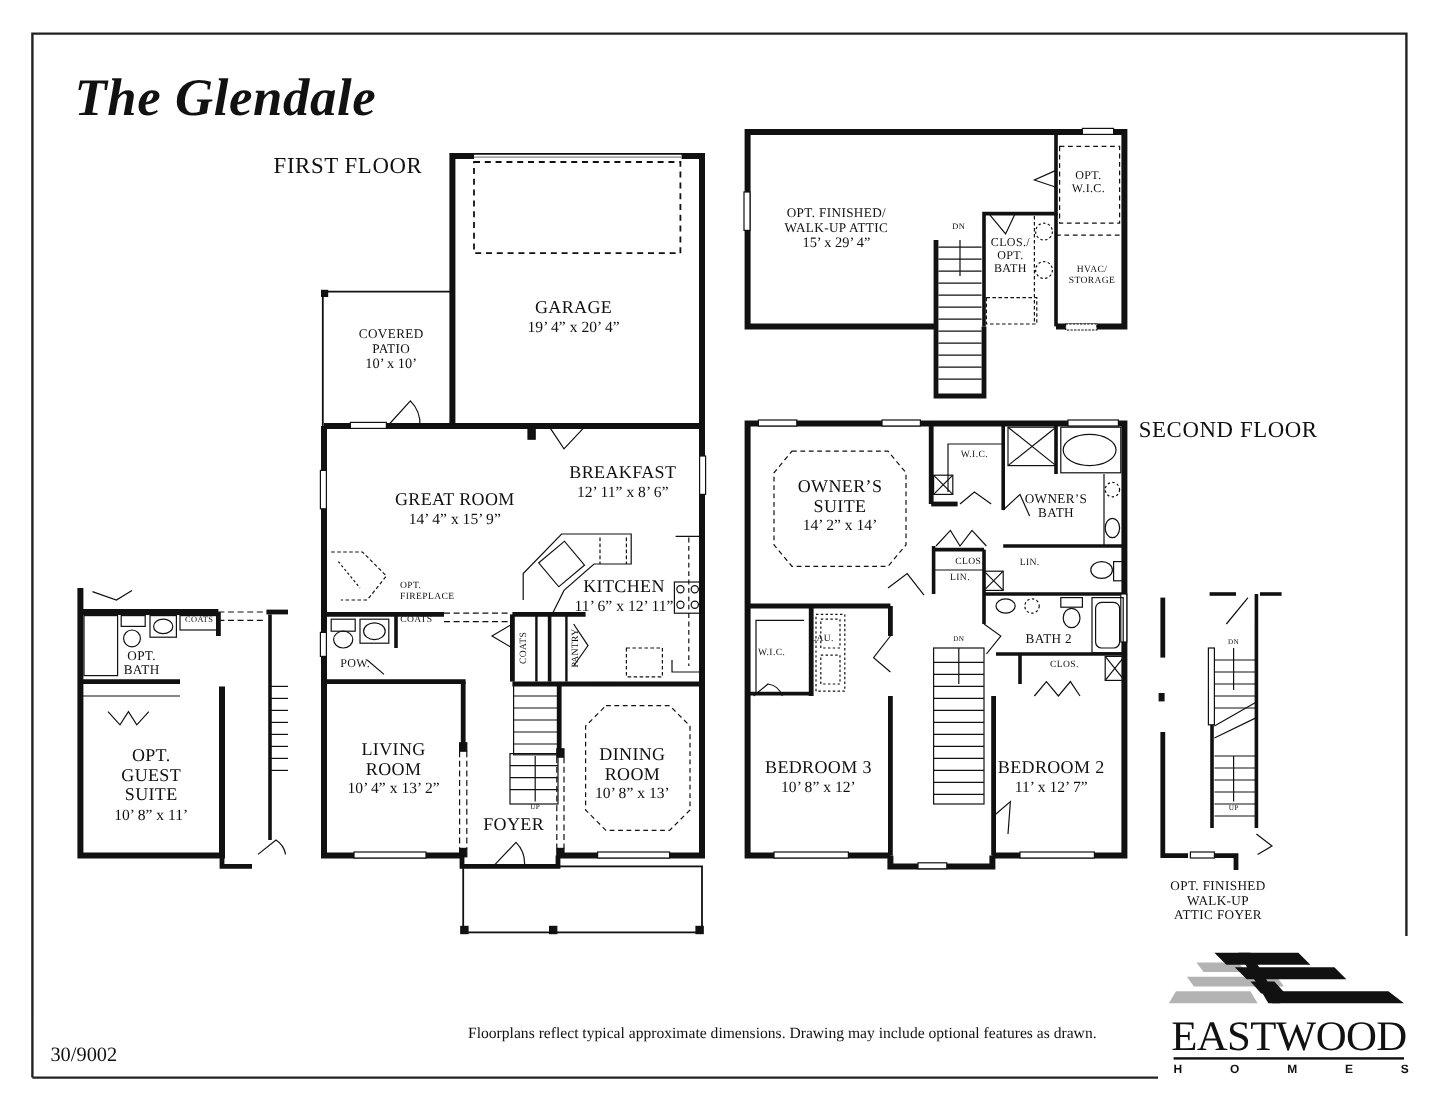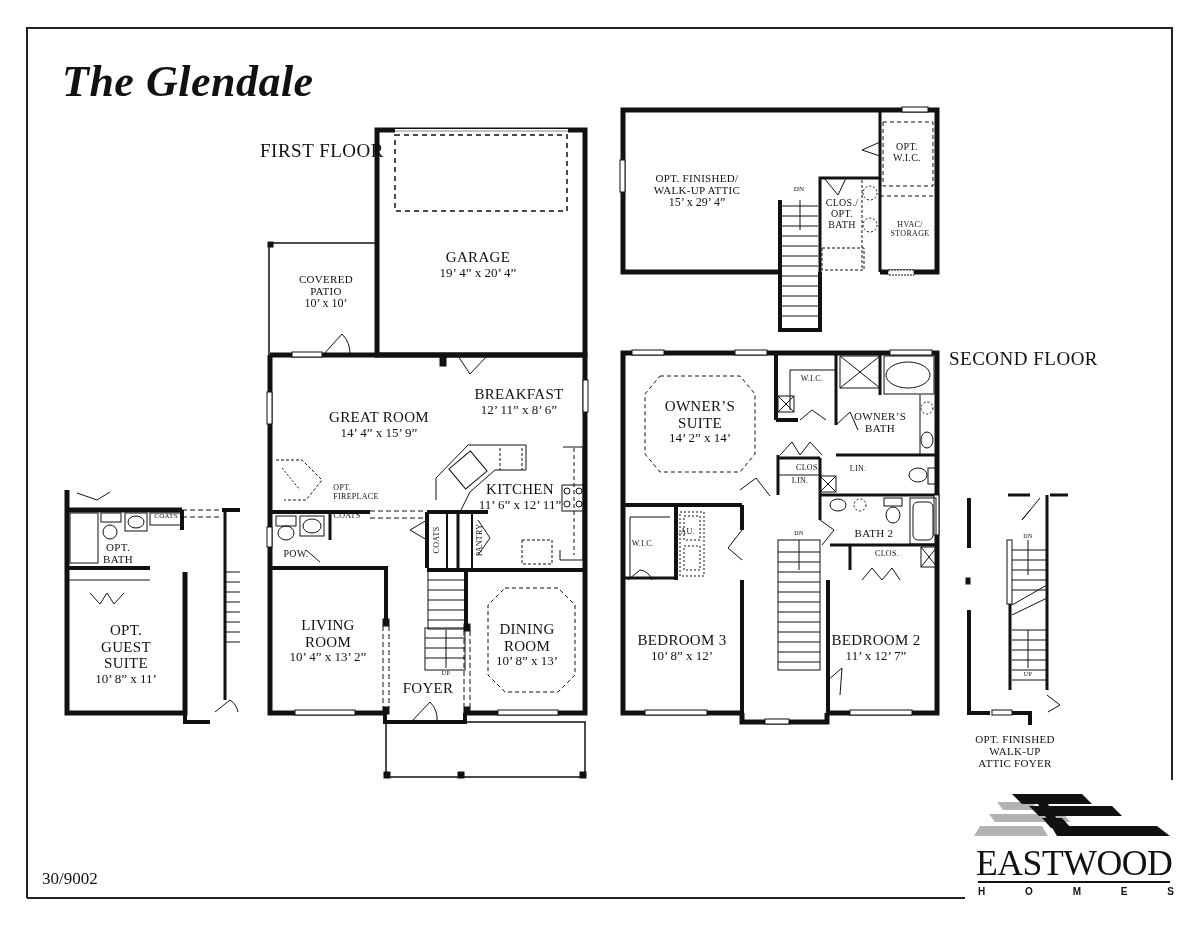--- a/index.html
+++ b/index.html
@@ -309,21 +309,21 @@
       <line x1="1028" y1="630" x2="1028" y2="668"></line>
       <path d="M1030,510 L1022,520 L1040,498"></path>
       <path d="M1047,695 L1060,705 L1048,712"></path>
       <rect x="992" y="710" width="20" height="5" fill="#fff"></rect>
     </g>
     <rect x="966" y="578" width="4" height="6" fill="#111"></rect>
   </g>
 </svg>
 
 <div class="title">The Glendale</div>
-<div class="floor-label" style="left:228px;top:140px;margin-left:32px;">FIRST FLOOR</div>
+<div class="floor-label" style="left:228px;top:128px;">FIRST FLOOR</div>
 <div class="floor-label" style="left:949px;top:348px;">SECOND FLOOR</div>
 
 <div class="room" style="left:478px;top:249px;">
   <span class="nm">GARAGE</span>
   <span class="dim">19’ 4” x 20’ 4”</span>
 </div>
 <div class="room" style="left:326px;top:273px;">
   <span class="nm sm" style="font-size:11px!important">COVERED</span>
   <span class="nm sm" style="font-size:11px!important">PATIO</span>
   <span class="dim" style="font-size:12px">10’ x 10’</span>
@@ -461,20 +461,21 @@
   <span class="nm" style="font-size:6px">UP</span>
 </div>
 <div class="room" style="left:1015px;top:733px;">
   <span class="nm sm" style="font-size:11px!important">OPT. FINISHED</span>
   <span class="nm sm" style="font-size:11px!important">WALK-UP</span>
   <span class="nm sm" style="font-size:11px!important">ATTIC FOYER</span>
 </div>
 
 <div class="code">30/9002</div>
 <div class="disclaimer">
+  <div>Floorplans reflect typical approximate dimensions. Drawing may include optional features as drawn.</div>
 </div>
 
 <div class="logo">
   <svg width="205" height="52" viewBox="0 0 205 52" style="position:absolute;left:0;top:0;">
     <polygon points="25,10 60,10 66,18 31,18" fill="#b3b3b3"></polygon>
     <polygon points="17,22 92,22 98,30 23,30" fill="#b3b3b3"></polygon>
     <polygon points="8,34 70,34 76,44 2,44" fill="#b3b3b3"></polygon>
     <polygon points="40,2 110,2 120,12 50,12" fill="#111"></polygon>
     <polygon points="57,14 140,14 150,24 67,24" fill="#111"></polygon>
     <polygon points="70,26 90,26 99,36 79,36" fill="#111"></polygon>

